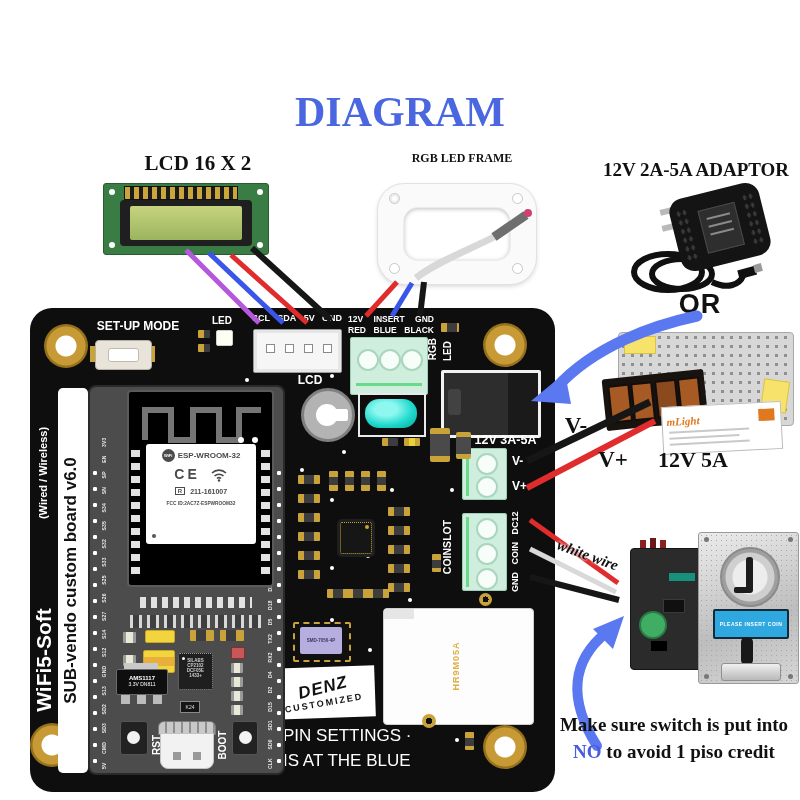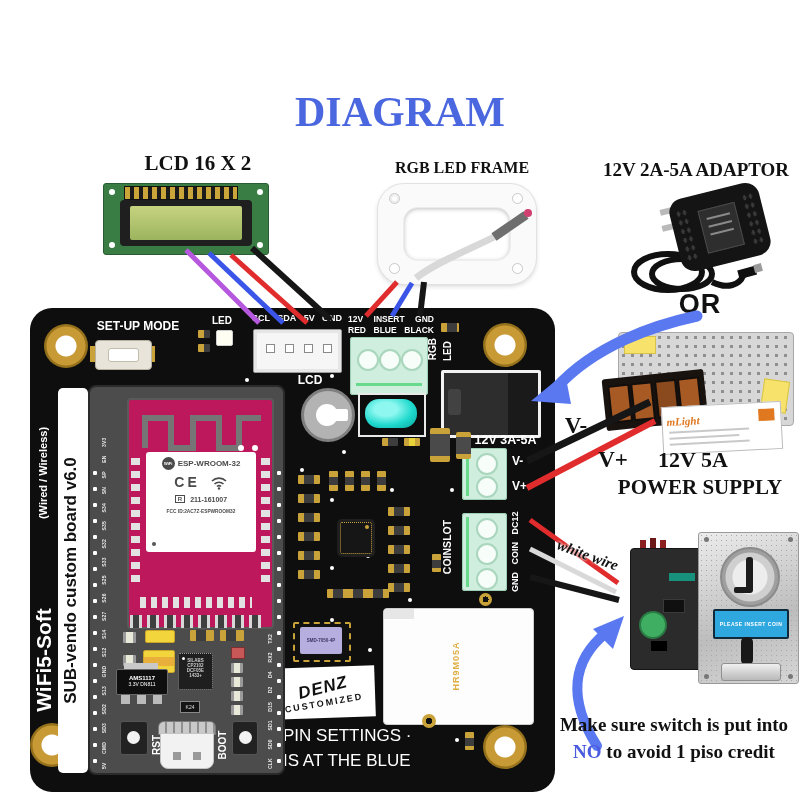--- a/index.html
+++ b/index.html
@@ -26,21 +26,21 @@
   svg{display:block;}
 </style>
 </head>
 <body>
 
 <div id="stage">
 
   <div class="lbl" style="left:0;top:90px;width:800px;font-size:42px;color:#4a67e0;">DIAGRAM</div>
 
   <div class="lbl" style="left:108px;top:152px;width:180px;font-size:21px;">LCD 16 X 2</div>
-  <div class="lbl" style="left:372px;top:160px;width:180px;font-size:16px;">RGB LED FRAME</div>
+  <div class="lbl" style="left:372px;top:152px;width:180px;font-size:12px;">RGB LED FRAME</div>
   <div class="lbl" style="left:592px;top:160px;width:208px;font-size:19px;">12V 2A-5A ADAPTOR</div>
 
   <div class="abs" style="left:103px;top:183px;width:164px;height:70px;background:#3a7d44;border:1px solid #2a5c33;border-radius:3px;">
     <div class="abs" style="left:20px;top:2px;width:112px;height:12px;background:repeating-linear-gradient(90deg,#caa63a 0 5px,#1b1b1b 5px 9px);border:1px solid #111;"></div>
     <div class="abs" style="left:5px;top:5px;width:6px;height:6px;border-radius:50%;background:#fff;"></div>
     <div class="abs" style="left:153px;top:5px;width:6px;height:6px;border-radius:50%;background:#fff;"></div>
     <div class="abs" style="left:5px;top:58px;width:6px;height:6px;border-radius:50%;background:#fff;"></div>
     <div class="abs" style="left:153px;top:58px;width:6px;height:6px;border-radius:50%;background:#fff;"></div>
     <div class="abs" style="left:16px;top:16px;width:132px;height:46px;background:#1f1f1f;border-radius:4px;">
       <div class="abs" style="left:10px;top:6px;width:112px;height:34px;background:linear-gradient(180deg,#c6d37f,#9cb45e);border-radius:2px;"></div>
@@ -221,21 +221,21 @@
     <div class="vtext" style="left:32px;top:460px;width:375px;text-align:center;font-size:17px;font-weight:bold;color:#111;font-family:'Liberation Sans',sans-serif;">SUB-vendo custom board v6.0</div>
     <div class="vtext silk" style="left:3px;top:447px;width:190px;text-align:center;font-size:21px;">WiFi5-Soft</div>
     <div class="vtext silk" style="left:8px;top:230px;width:130px;text-align:center;font-size:11px;">(Wired / Wireless)</div>
 
     <div class="abs" style="left:58px;top:77px;width:197px;height:390px;background:#4c4c4c;border:2px solid #2a2a2a;border-radius:8px;box-sizing:border-box;">
       <div class="dotcol" style="left:2px;top:78px;height:304px;"></div>
       <div class="dotcol" style="left:186px;top:78px;height:304px;"></div>
       <div class="vtext" style="left:12px;top:382px;width:300px;font-size:5px;color:#e9e9e9;font-weight:bold;word-spacing:7px;letter-spacing:.2px;">5V CMD SD3 SD2 S13 GND S12 S14 S27 S26 S25 S33 S32 S35 S34 SN SP EN 3V3</div>
       <div class="vtext" style="left:178px;top:382px;width:300px;font-size:5px;color:#e9e9e9;font-weight:bold;word-spacing:7px;letter-spacing:.2px;">CLK SD0 SD1 D15 D2 D4 RX2 TX2 D5 D18 D19 GND D21 RXD TXD D22 D23 GND</div>
 
-      <div class="abs" style="left:37px;top:3px;width:147px;height:231px;background:#be185d;border:2px solid #5a5a5a;border-radius:4px;box-sizing:border-box;margin-top:8px;">
+      <div class="abs" style="left:37px;top:3px;width:147px;height:197px;background:#000000;border:2px solid #5a5a5a;border-radius:4px;box-sizing:border-box;">
         <svg class="abs" style="left:8px;top:4px;" width="130" height="50">
           <polyline points="8,44 8,14 34,14 34,44 56,44 56,14 82,14 82,44 102,44 102,14 124,14" stroke="#757575" stroke-width="6" fill="none"></polyline>
           <circle cx="104" cy="44" r="3" fill="#fff"></circle>
             <circle cx="118" cy="44" r="3" fill="#fff"></circle>
         </svg>
         <div class="abs" style="left:2px;top:58px;width:9px;height:130px;background: repeating-linear-gradient(180deg,#e2e2e2 0 7px,transparent 7px 13px);"></div>
         <div class="abs" style="left:132px;top:58px;width:9px;height:130px;background: repeating-linear-gradient(180deg,#e2e2e2 0 7px,transparent 7px 13px);"></div>
         <div class="abs" style="left:17px;top:52px;width:110px;height:100px;background:#fff;border-radius:3px;padding:5px 3px;box-sizing:border-box;color:#4a4a4a;text-align:center;">
           <div style="display:flex;align-items:center;justify-content:center;gap:3px;">
             <span style="width:13px;height:13px;border-radius:50%;background:#4a4a4a;color:#fff;font-size:4px;font-weight:bold;display:inline-flex;align-items:center;justify-content:center;">WiFi</span>
@@ -374,21 +374,20 @@
     <path d="M697,316 C655,325 595,345 556,388" stroke="#5a78f0" stroke-width="11" fill="none" stroke-linecap="round"></path>
     <polygon points="531,401 565,373 571,404" fill="#5a78f0"></polygon>
 
     <path d="M597,746 C567,698 572,660 607,632" stroke="#5a78f0" stroke-width="10" fill="none" stroke-linecap="round"></path>
     <polygon points="624,616 593,629 613,649" fill="#5a78f0"></polygon>
   </svg>
 
   <div class="lbl" style="left:558px;top:414px;width:36px;font-size:23px;">V-</div>
   <div class="lbl" style="left:595px;top:448px;width:36px;font-size:23px;">V+</div>
   <div class="lbl" style="left:638px;top:448px;width:110px;font-size:22px;">12V 5A</div>
-  <div class="lbl" style="left:600px;top:476px;width:200px;font-size:21px;">POWER SUPPLY</div>
 
   <div class="lbl" style="left:540px;top:548px;width:95px;font-size:15px;font-style:italic;transform:rotate(20deg);text-shadow:0 0 3px #fff,0 0 3px #fff;">white wire</div>
 
   <div class="lbl" style="left:548px;top:715px;width:252px;font-size:19px;">Make sure switch is put into</div>
   <div class="lbl" style="left:548px;top:742px;width:252px;font-size:19px;">
     <span style="color:#4a5be0;">NO</span><span> to avoid 1 piso credit</span>
   </div>
 
 </div>
 

